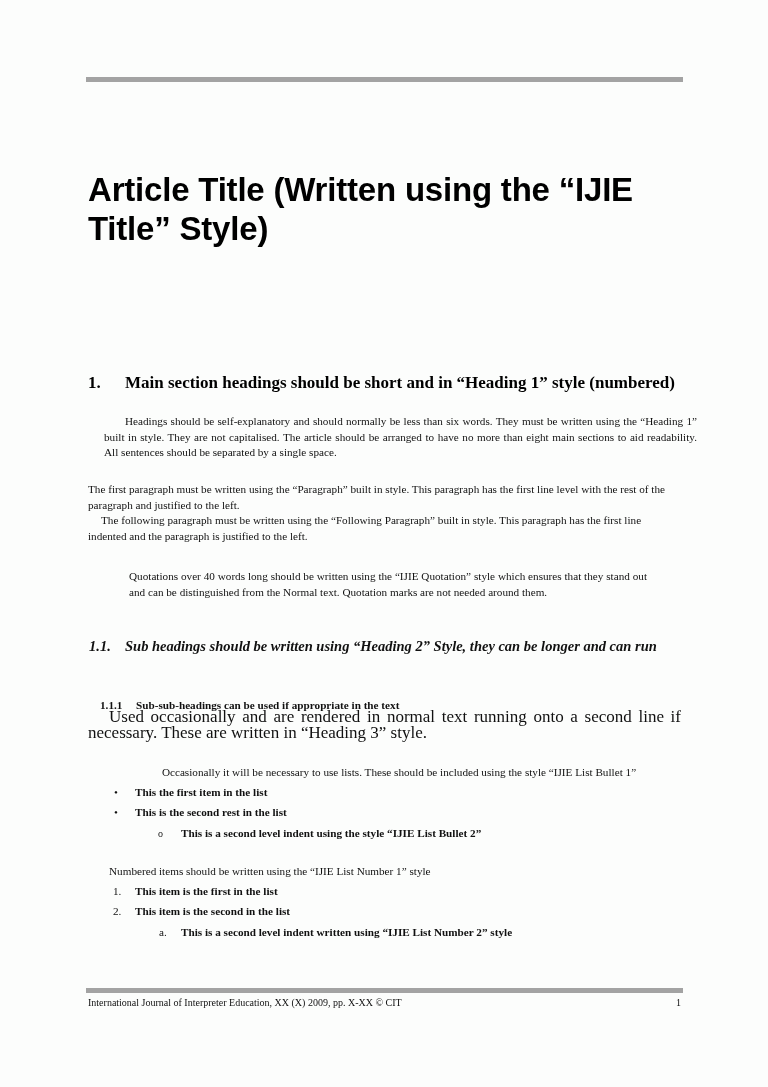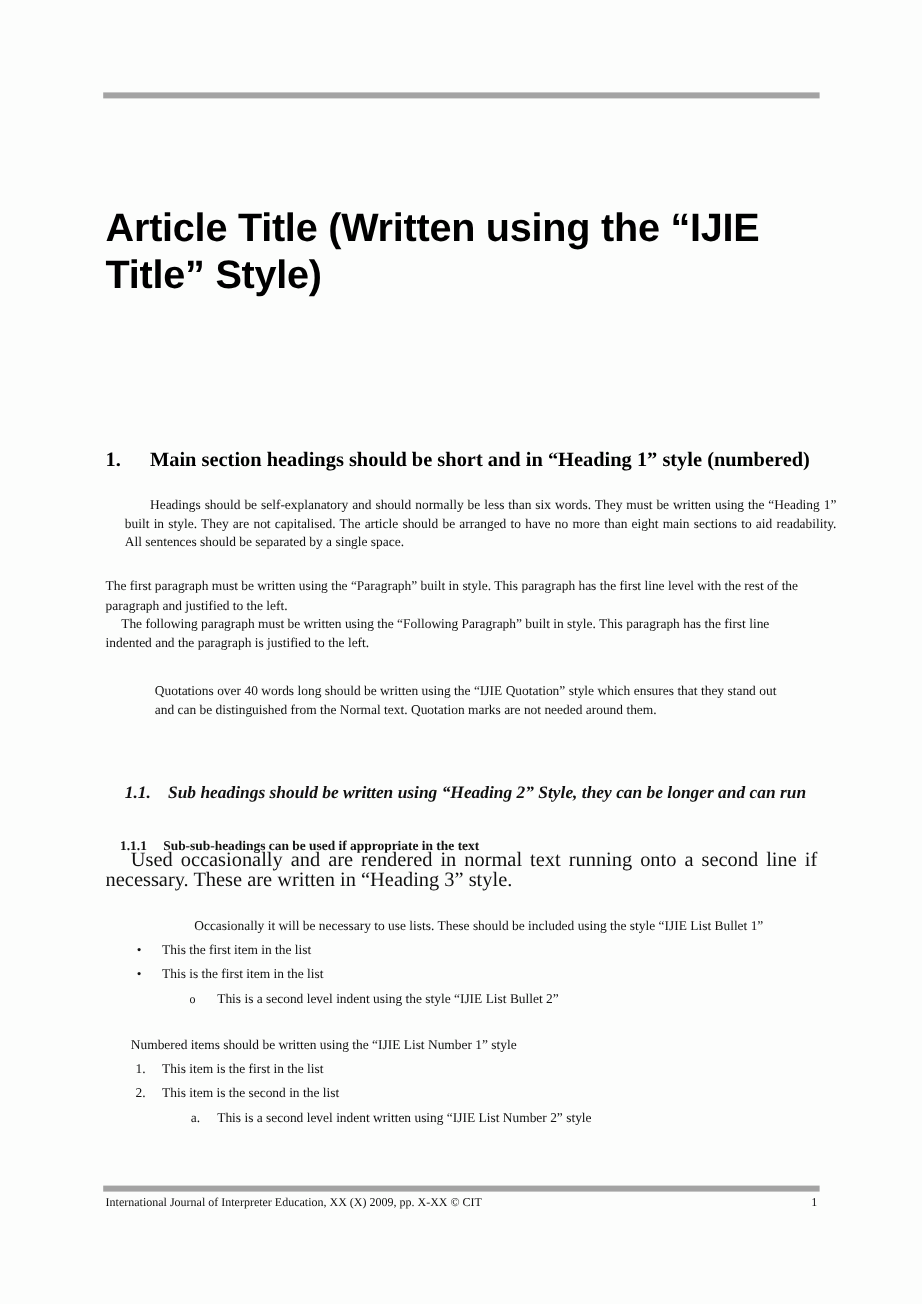--- a/index.html
+++ b/index.html
@@ -87,21 +87,21 @@
       line-height: 15.5px;
       text-align: justify;
       color: #111;
     }
 
     .h2 {
       position: absolute;
       left: 88px;
       top: 636px;
       width: 600px;
-      margin: 16px;
+      margin: 1px;
       font-style: italic;
       font-size: 14.5px;
       line-height: 19px;
       color: #111;
     }
     .h2 .num { display: inline-block; width: 36px; }
     .h2 .cont { display: block; padding-left: 36px; }
 
     .h3 {
       position: absolute;
@@ -144,21 +144,21 @@
       position: absolute;
       font-size: 11.2px;
       line-height: 15px;
       color: #111;
       white-space: nowrap;
     }
     .li .marker {
       position: absolute;
       top: 0;
     }
-    .li .text { position: absolute; top: 0; }
+    .li .text { position: absolute; top: 0; font-weight: bold; }
 
     .bullets-1 .marker { left: 114px; }
     .bullets-1 .text { left: 135px; }
     .bullets-2 .marker { left: 158px; font-size: 10px; }
     .bullets-2 .text { left: 181px; }
     .nums-1 .marker { left: 113px; }
     .nums-1 .text { left: 135px; text-align: center; }
     .nums-2 .marker { left: 159px; }
     .nums-2 .text { left: 181px; }
 
@@ -210,21 +210,21 @@
 <p class="p-h3body">Used occasionally and are rendered in normal text running onto a second line if necessary.  These are written in “Heading 3” style.</p>
 
 <p class="intro list-intro-bullets">Occasionally it will be necessary to use lists.  These should be included using the style “IJIE List Bullet 1”</p>
 
 <div class="li bullets-1" style="top:785px;">
   <span class="marker">•</span>
   <span class="text">This the first item in the list</span>
 </div>
 <div class="li bullets-1" style="top:805px;">
   <span class="marker">•</span>
-  <span class="text">This is the first item in the list</span>
+  <span class="text">This is the second rest in the list</span>
 </div>
 <div class="li bullets-2" style="top:826px;">
   <span class="marker">o</span>
   <span class="text">This is a second level indent using the style “IJIE List Bullet 2”</span>
 </div>
 
 <p class="intro list-intro-numbers">Numbered items should be written using the “IJIE List Number 1” style</p>
 
 <div class="li nums-1" style="top:884px;">
   <span class="marker">1.</span>

